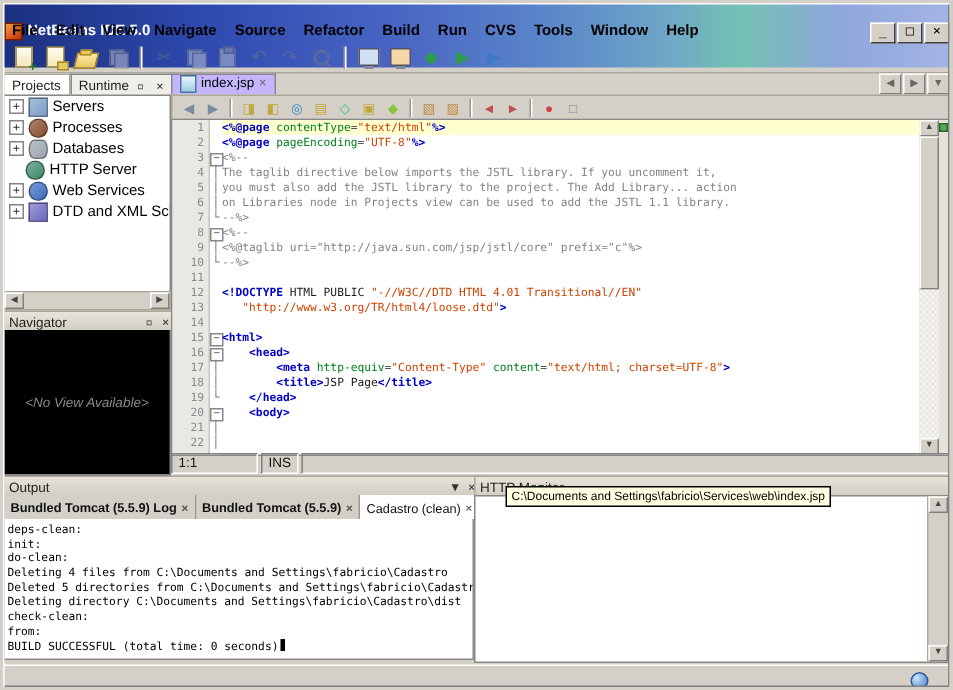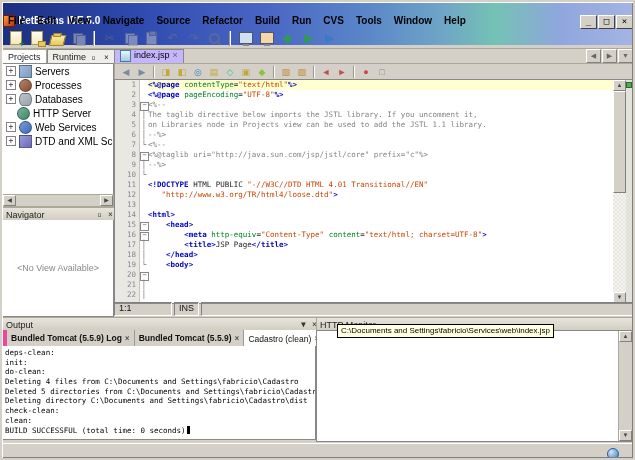--- a/index.html
+++ b/index.html
@@ -52,22 +52,22 @@
   .ltab.inactive{background:#ffffff;border:1px solid #aca899;border-bottom:none;}
   .ltab.active{background:#f0eee8;border:1px solid #888;border-bottom:none;flex:1;}
   #projects-panel{left:2px;top:63px;width:110px;height:131px;background:#fff;border:1px solid #888;overflow:hidden;}
   .tree-row{height:14px;display:flex;align-items:center;gap:3px;padding-left:3px;font-size:10px;white-space:nowrap;}
   .expander{width:8px;height:8px;border:1px solid #848284;background:#fff;font-size:8px;line-height:7px;text-align:center;color:#333;flex:none;font-family:"DejaVu Sans Mono",monospace;}
   .expander.none{border:none;background:none;}
   .tree-icon{width:11px;height:11px;flex:none;border:1px solid rgba(0,0,0,.35);}
   #hscroll{left:2px;top:194px;width:110px;height:11px;background:#d4d0c8;border:1px solid #aca899;display:flex;justify-content:space-between;}
   .scroll-arrow{width:11px;height:9px;background:#d4d0c8;border:1px solid;border-color:#fff #808080 #808080 #fff;font-size:6px;line-height:8px;text-align:center;color:#444;}
   #navigator-head{left:2px;top:207px;width:110px;}
-  #navigator-body{left:2px;top:220px;width:110px;height:96px;background:#ffffff;border:1px solid #888;border-top:none;
-    display:flex;align-items:center;justify-content:center;font-size:9px;color:#888;}
+  #navigator-body{left:2px;top:220px;width:110px;height:96px;background:#000000;border:1px solid #888;border-top:none;
+    display:flex;align-items:center;justify-content:center;font-size:9px;color:#888;font-style:italic;}
   
   #editor-tabrow{left:114px;top:49px;right:2px;height:14px;display:flex;font-size:9px;align-items:flex-end;}
   #editor-tab{background:#c4b5fd;border:1px solid #888;border-bottom:none;height:13px;display:flex;align-items:flex-start;gap:3px;padding:0 5px;margin-top:32px;}
   .jsp-icon{width:9px;height:10px;background:linear-gradient(#eaf6ff,#9ecbe4);border:1px solid #4a7a9a;}
   #tab-scroll-btns{margin-left:auto;display:flex;gap:1px;align-items:center;}
   .tsb{width:13px;height:12px;background:#d4d0c8;border:1px solid;border-color:#fff #808080 #808080 #fff;
     font-size:7px;line-height:11px;text-align:center;color:#666;}
   #editor-toolbar{left:114px;top:63px;right:2px;height:16px;background:#d4d0c8;border:1px solid #aca899;
     display:flex;align-items:center;padding-left:3px;}
   .ebtn{width:16px;height:14px;display:flex;align-items:center;justify-content:center;font-size:9px;}
@@ -89,21 +89,21 @@
   .seg-p{color:#1a1a1a;}
   #code-vscroll{width:13px;flex:none;background:#d4d0c8;display:flex;flex-direction:column;}
   .vthumb{background:#d4d0c8;border:1px solid;border-color:#fff #808080 #808080 #fff;height:100px;}
   .vtrack{flex:1;background:repeating-conic-gradient(#e8e6e0 0% 25%, #f6f4ee 0% 50%) 0 0/4px 4px;}
   #error-stripe{width:6px;flex:none;background:#e4e2da;position:relative;}
   #error-ok{position:absolute;top:2px;left:0;width:6px;height:6px;background:#57a857;border:1px solid #2a6a2a;box-sizing:border-box;}
   #editor-status{left:114px;top:302px;right:2px;height:14px;display:flex;gap:2px;align-items:center;}
   .stat-cell{height:12px;border:1px solid;border-color:#808080 #fff #fff #808080;font-size:9px;line-height:11px;padding:0 4px;color:#111;}
   
   #output-head{left:2px;top:317px;width:314px;}
-  #output-tabs{left:2px;top:330px;width:314px;height:16px;display:flex;font-size:8.5px;background:#c8c4b8;border-left:5px solid #ec4899;border-right:1px solid #888;}
+  #output-tabs{left:2px;top:330px;width:314px;height:16px;display:flex;font-size:8.5px;background:#c8c4b8;border-left:1px solid #ec4899;border-right:1px solid #888;}
   .otab{display:flex;align-items:center;gap:3px;padding:0 4px;border-right:1px solid #999;white-space:nowrap;color:#111;}
   .otab.bold{font-weight:bold;background:#d4d0c8;}
   .otab.active{background:#fdfdfb;border-top:1px solid #fff;}
   .otab .x{font-size:8px;color:#555;font-family:"DejaVu Sans Mono",monospace;}
   #output-body{left:2px;top:346px;width:314px;height:94px;background:#fff;border:1px solid #888;border-top:none;overflow:hidden;padding:2px 0 0 2px;box-sizing:border-box;}
   .out-line{height:9.7px;line-height:9.7px;font-size:7.5px;font-family:"DejaVu Sans Mono",monospace;color:#000;white-space:pre;}
   #out-caret{display:inline-block;width:3px;height:8px;background:#000;vertical-align:middle;margin-left:1px;}
   
   #monitor-head{left:316px;top:317px;right:2px;}
   #monitor-body{left:316px;top:330px;right:2px;height:110px;background:#fff;border:1px solid #888;display:flex;}
@@ -365,20 +365,21 @@
       <div class="fold-ln">└</div>
       <div class="fold-ln"><span class="fold-box">−</span></div>
       <div class="fold-ln">│</div>
       <div class="fold-ln">│</div>
     </div>
   <div id="code-lines">
       <div class="code-line hl"><span class="seg-t">&lt;%@page</span><span class="seg-p"> </span><span class="seg-a">contentType</span><span class="seg-p">=</span><span class="seg-v">"text/html"</span><span class="seg-t">%&gt;</span></div>
       <div class="code-line"><span class="seg-t">&lt;%@page</span><span class="seg-p"> </span><span class="seg-a">pageEncoding</span><span class="seg-p">=</span><span class="seg-v">"UTF-8"</span><span class="seg-t">%&gt;</span></div>
       <div class="code-line"><span class="seg-c">&lt;%--</span></div>
       <div class="code-line"><span class="seg-c">The taglib directive below imports the JSTL library. If you uncomment it,</span></div>
+      <div class="code-line"><span class="seg-c">you must also add the JSTL library to the project. The Add Library... action</span></div>
       <div class="code-line"><span class="seg-c">on Libraries node in Projects view can be used to add the JSTL 1.1 library.</span></div>
       <div class="code-line"><span class="seg-c">--%&gt;</span></div>
       <div class="code-line"><span class="seg-c">&lt;%--</span></div>
       <div class="code-line"><span class="seg-c">&lt;%@taglib uri="http://java.sun.com/jsp/jstl/core" prefix="c"%&gt;</span></div>
       <div class="code-line"><span class="seg-c">--%&gt;</span></div>
       <div class="code-line"></div>
       <div class="code-line"><span class="seg-t">&lt;!DOCTYPE</span><span class="seg-p"> HTML PUBLIC </span><span class="seg-v">"-//W3C//DTD HTML 4.01 Transitional//EN"</span></div>
       <div class="code-line"><span class="seg-p">   </span><span class="seg-v">"http://www.w3.org/TR/html4/loose.dtd"</span><span class="seg-t">&gt;</span></div>
       <div class="code-line"></div>
       <div class="code-line"><span class="seg-t">&lt;html&gt;</span></div>
@@ -426,21 +427,21 @@
     </span>
   </div>
 <div class="abs" id="output-body">
     <div class="out-line">deps-clean:</div>
     <div class="out-line">init:</div>
     <div class="out-line">do-clean:</div>
     <div class="out-line">Deleting 4 files from C:\Documents and Settings\fabricio\Cadastro</div>
     <div class="out-line">Deleted 5 directories from C:\Documents and Settings\fabricio\Cadastro</div>
     <div class="out-line">Deleting directory C:\Documents and Settings\fabricio\Cadastro\dist</div>
     <div class="out-line">check-clean:</div>
-    <div class="out-line">clean:</div>
+    <div class="out-line">from:</div>
     <div class="out-line">BUILD SUCCESSFUL (total time: 0 seconds)<span id="out-caret"></span></div>
   </div>
 
 <div class="abs panel-head" id="monitor-head">
   <span class="ph-title">HTTP Monitor</span>
 </div>
 <div class="abs" id="monitor-body">
   <div id="monitor-empty"></div>
   <div id="monitor-vscroll">
     <span class="scroll-arrow" style="width:11px;">▲</span>

